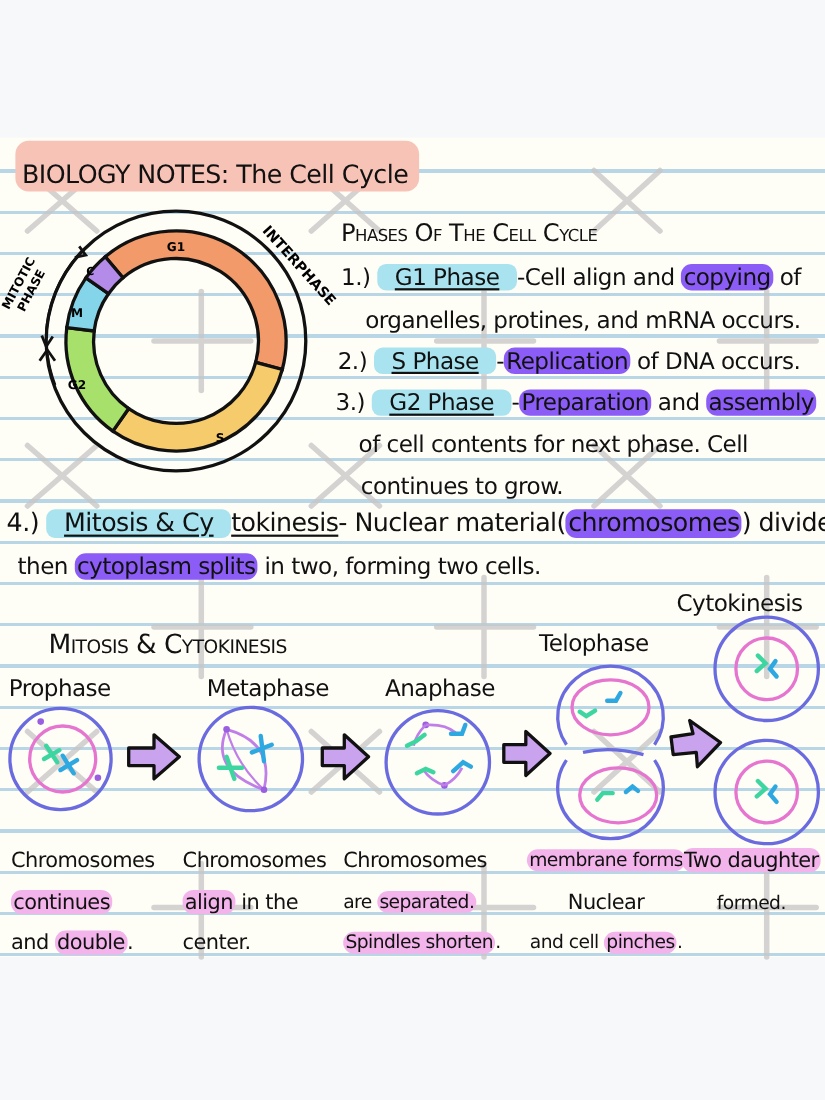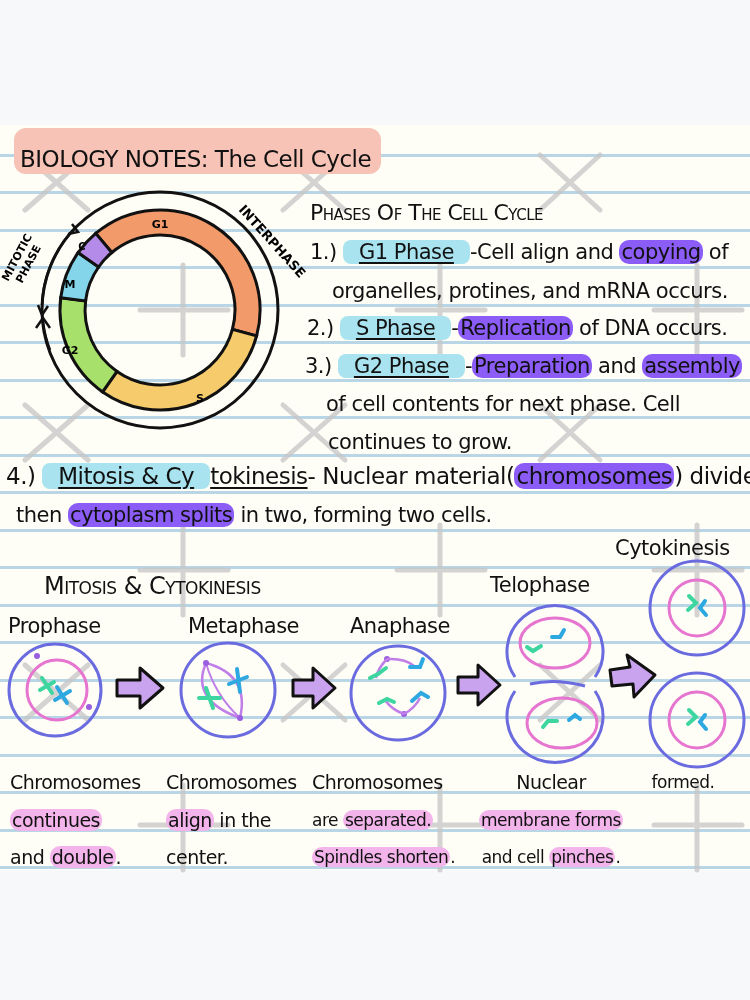--- a/index.html
+++ b/index.html
@@ -222,19 +222,20 @@
   <div>Chromosomes</div>
   <div><span class="hl-pink">align</span><span> in the</span></div>
   <div>center.</div>
 </div>
 <div class="abs hand desc" style="left:312px;top:764px;font-size:17px">
   <div style="font-size:19px">Chromosomes</div>
   <div><span>are </span><span class="hl-pink">separated.</span></div>
   <div><span class="hl-pink">Spindles shorten</span><span>.</span></div>
 </div>
 <div class="abs hand desc" style="left:476px;top:764px;font-size:17px;text-align:center;width:150px">
+  <div><span class="hl-pink">membrane forms</span></div>
   <div style="font-size:19px">Nuclear</div>
-  <div><span class="hl-pink">membrane forms</span></div>
   <div><span>and cell </span><span class="hl-pink">pinches</span><span>.</span></div>
 </div>
 <div class="abs hand desc" style="left:618px;top:764px;font-size:17px;text-align:center;width:130px">
+  <div><span class="hl-pink" style="font-size:19px">Two daughter</span></div>
   <div>formed.</div>
 </div>
 
 </body></html>

